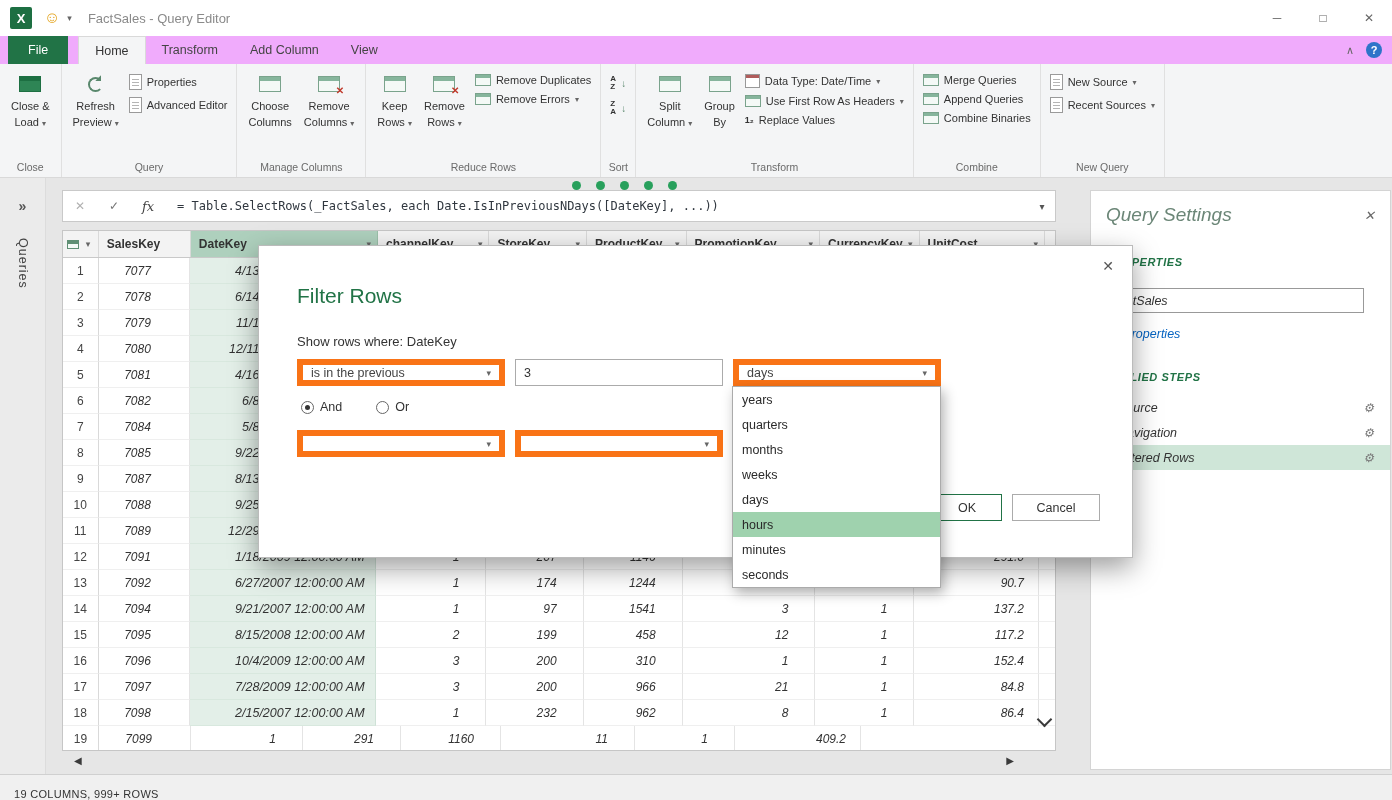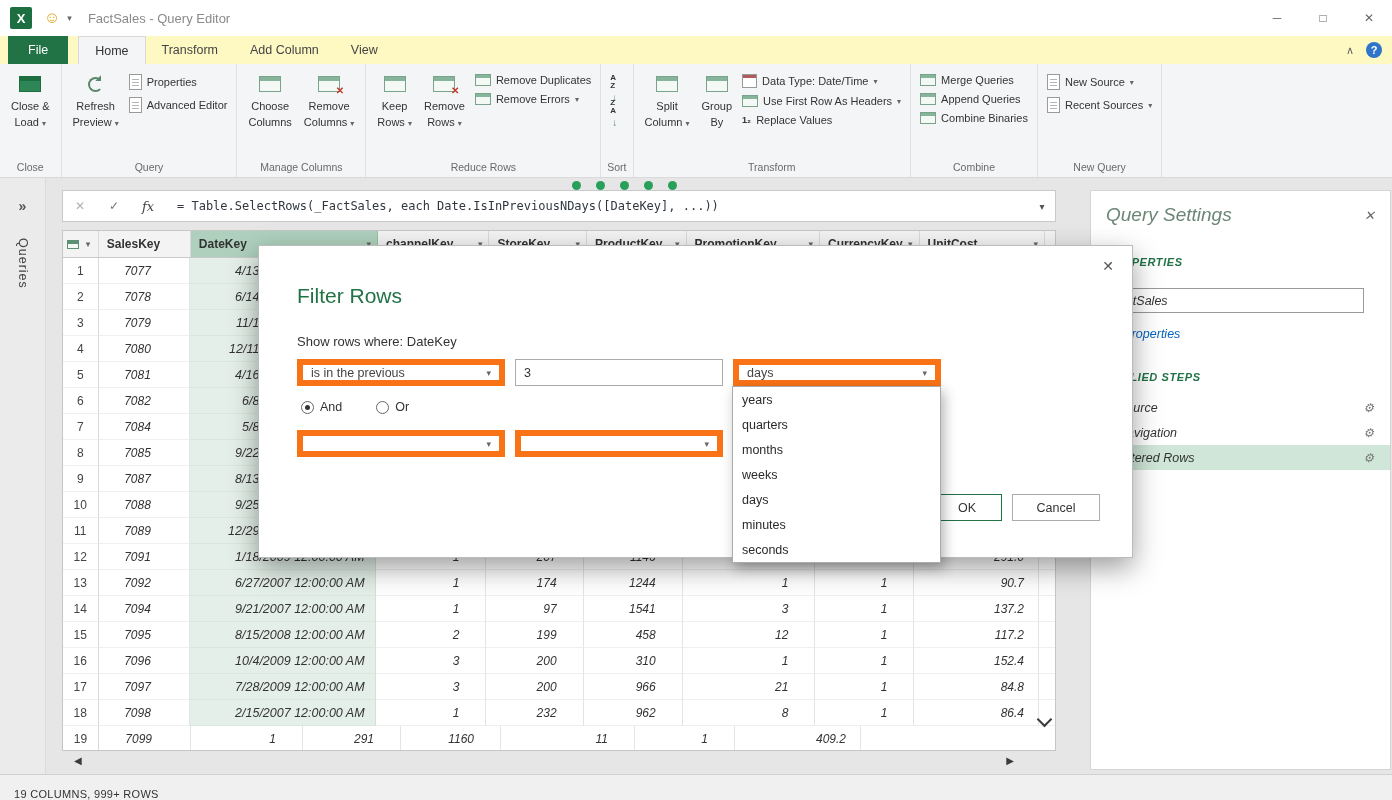--- a/index.html
+++ b/index.html
@@ -14,21 +14,21 @@
              display:flex; align-items:center; justify-content:center; border-radius:2px; }
   .qat { display:flex; align-items:center; gap:7px; margin-left:12px; }
   .smiley { color:#e3a21a; font-size:16px; line-height:1; }
   .qat-caret { color:#666; font-size:9px; }
   .tb-title { margin-left:16px; color:#8a8a8a; font-size:13px; }
   .win-controls { margin-left:auto; display:flex; }
   .win-controls span { width:46px; height:36px; display:flex; align-items:center; justify-content:center;
                        color:#666; font-size:12px; }
 
   
-  .tabsrow { position:absolute; top:36px; left:0; width:100%; height:28px; background:#fef9c3;
+  .tabsrow { position:absolute; top:36px; left:0; width:100%; height:28px; background:#f0abfc;
              display:flex; align-items:stretch; }
   .tab { padding:0 16px; font-size:12.5px; color:#444; display:flex; align-items:center; }
   .tab.file { background:#217346; color:#fff; margin-left:8px; margin-right:10px; padding:0 20px; }
   .tab.active { background:#f4f5f6; border:1px solid #d9d9d9; border-bottom:none; color:#333; }
   .tabsrow-right { margin-left:auto; display:flex; align-items:center; gap:12px; padding-right:10px; }
   .collapse-g { color:#666; font-size:11px; }
   .help-circle { width:16px; height:16px; border-radius:50%; background:#2e74c9; color:#fff;
                  font-size:11px; font-weight:bold; display:flex; align-items:center; justify-content:center; }
 
   
@@ -54,21 +54,21 @@
   .itbl.solid { background:#2e8555; border-color:#1d6f42; }
   .itbl.solid::before { background:#1d6f42; }
   .ovx { position:absolute; right:-5px; bottom:-6px; color:#c0392b; font-weight:bold; font-size:10px; font-style:normal; }
   .doc { width:13px; height:16px; border:1px solid #9a9a9a; background:#fff; position:relative; display:inline-block; }
   .doc::before { content:""; position:absolute; left:2px; top:4px; right:2px; height:1px; background:#b5b5b5;
                  box-shadow:0 3px 0 #b5b5b5, 0 6px 0 #b5b5b5; }
   .refresh-ic { width:15px; height:15px; border:2px solid #58876c; border-radius:50%; border-right-color:transparent;
                 position:relative; display:inline-block; }
   .refresh-ic::after { content:""; position:absolute; right:-4px; top:-2px; border:4px solid transparent;
                        border-left-color:#58876c; transform:rotate(45deg); }
-  .sort-btn { display:flex; align-items:center; gap:2px; height:18px;flex-direction:column; }
+  .sort-btn { display:flex; align-items:center; gap:2px; height:18px; }
   .sort-letters { font-size:8px; font-weight:bold; line-height:8px; width:9px; color:#333; word-break:break-all; }
   .sort-arrow { color:#58876c; font-size:10px; }
   .cal { width:15px; height:14px; border:1px solid #999; background:#fff; position:relative; display:inline-block; }
   .cal::before { content:""; position:absolute; top:0; left:0; right:0; height:3px; background:#b05c5c; }
   .replv { font-size:9px; font-weight:bold; color:#333; }
 
   
   .dots { position:absolute; left:572px; top:181px; display:flex; gap:15px; z-index:5; }
   .dots i { width:9px; height:9px; border-radius:50%; background:#28a05c; display:block; }
 
@@ -763,20 +763,23 @@
     </div>
     <div class="opt">
       <span>months</span>
     </div>
     <div class="opt">
       <span>weeks</span>
     </div>
     <div class="opt">
       <span>days</span>
     </div>
+    <div class="opt highlighted">
+      <span>hours</span>
+    </div>
     <div class="opt">
       <span>minutes</span>
     </div>
     <div class="opt">
       <span>seconds</span>
     </div>
 </div>
 
 <div class="statusbar">
   <span>19 COLUMNS, 999+ ROWS</span>

